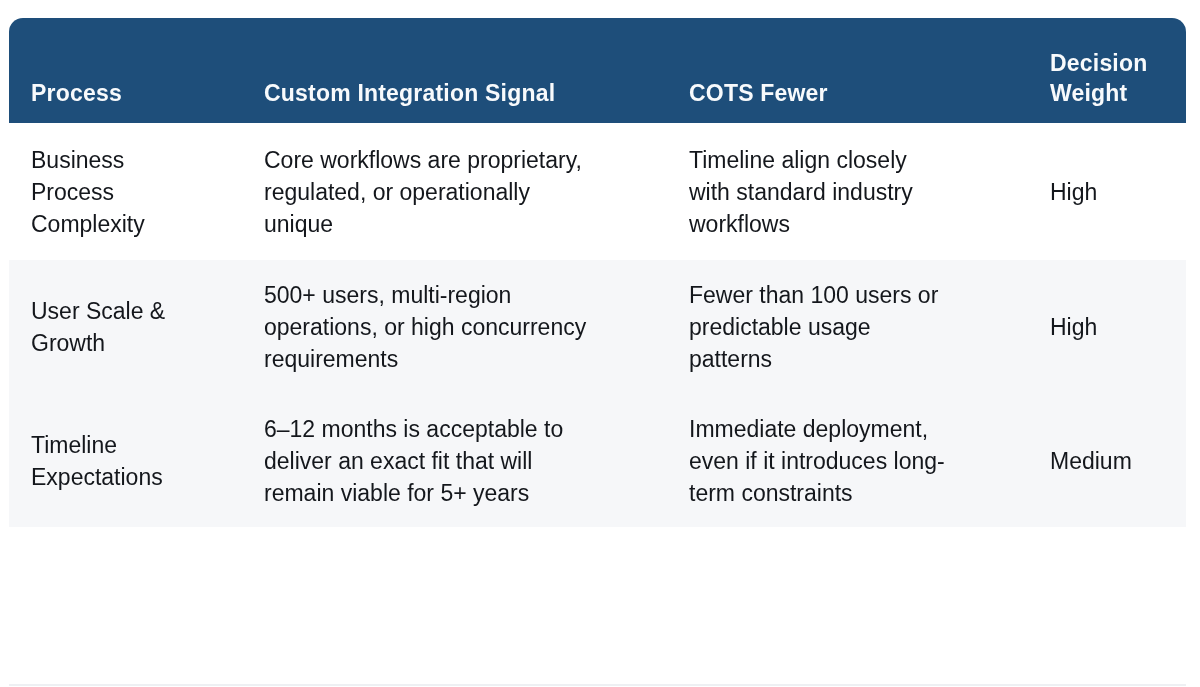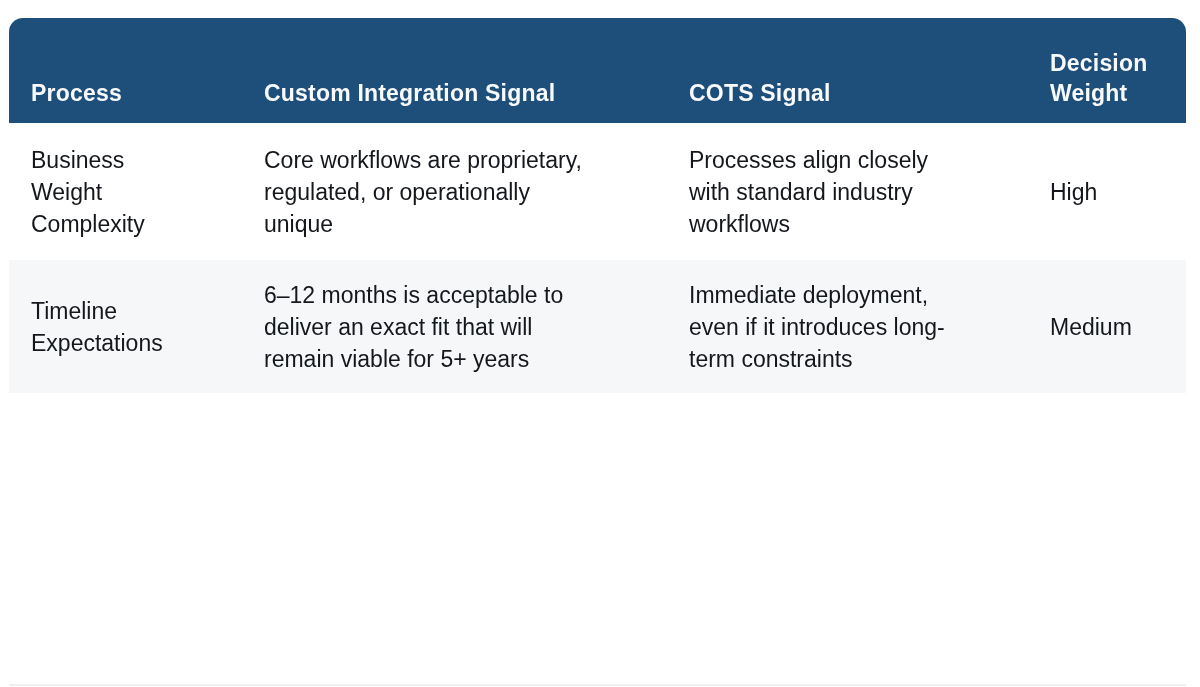--- a/index.html
+++ b/index.html
@@ -76,36 +76,47 @@
     <colgroup>
       <col class="c1">
         <col class="c2">
         <col class="c3">
         <col class="c4">
     </colgroup>
     <thead>
       <tr>
         <th>Process</th>
         <th>Custom Integration Signal</th>
-        <th>COTS Signal</th>
+        <th>COTS Fewer</th>
         <th>Decision
 Weight</th>
       </tr>
     </thead>
     <tbody>
       <tr class="row-1">
         <td>Business
-Weight
+Process
 Complexity</td>
         <td>Core workflows are proprietary,
 regulated, or operationally
 unique</td>
-        <td>Processes align closely
+        <td>Timeline align closely
 with standard industry
 workflows</td>
+        <td>High</td>
+      </tr>
+      <tr class="row-2">
+        <td>User Scale &amp;
+Growth</td>
+        <td>500+ users, multi-region
+operations, or high concurrency
+requirements</td>
+        <td>Fewer than 100 users or
+predictable usage
+patterns</td>
         <td>High</td>
       </tr>
       <tr class="row-4">
         <td>Timeline
 Expectations</td>
         <td>6–12 months is acceptable to
 deliver an exact fit that will
 remain viable for 5+ years</td>
         <td>Immediate deployment,
 even if it introduces long-

